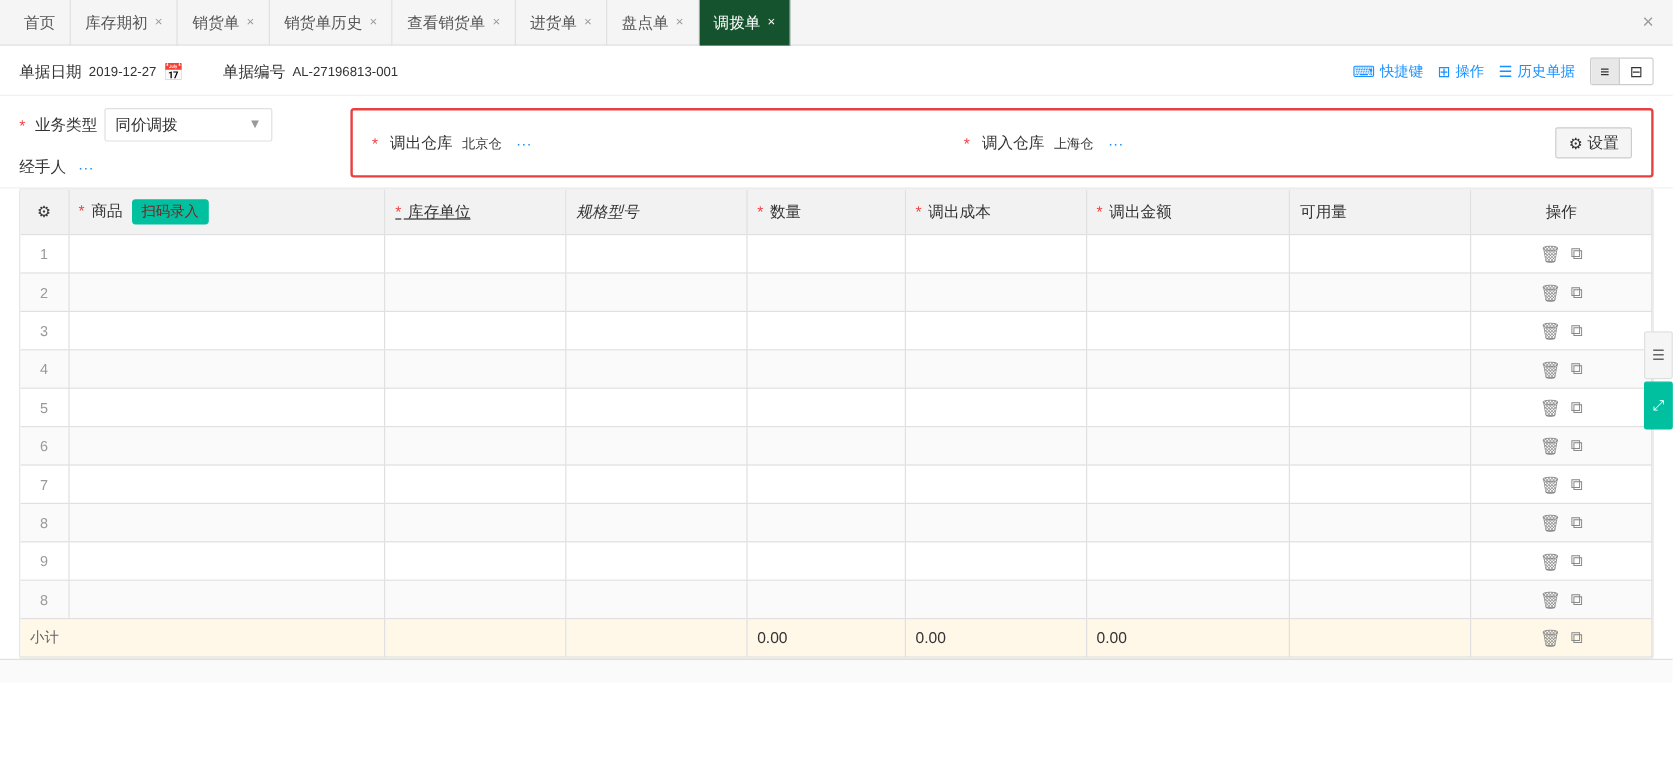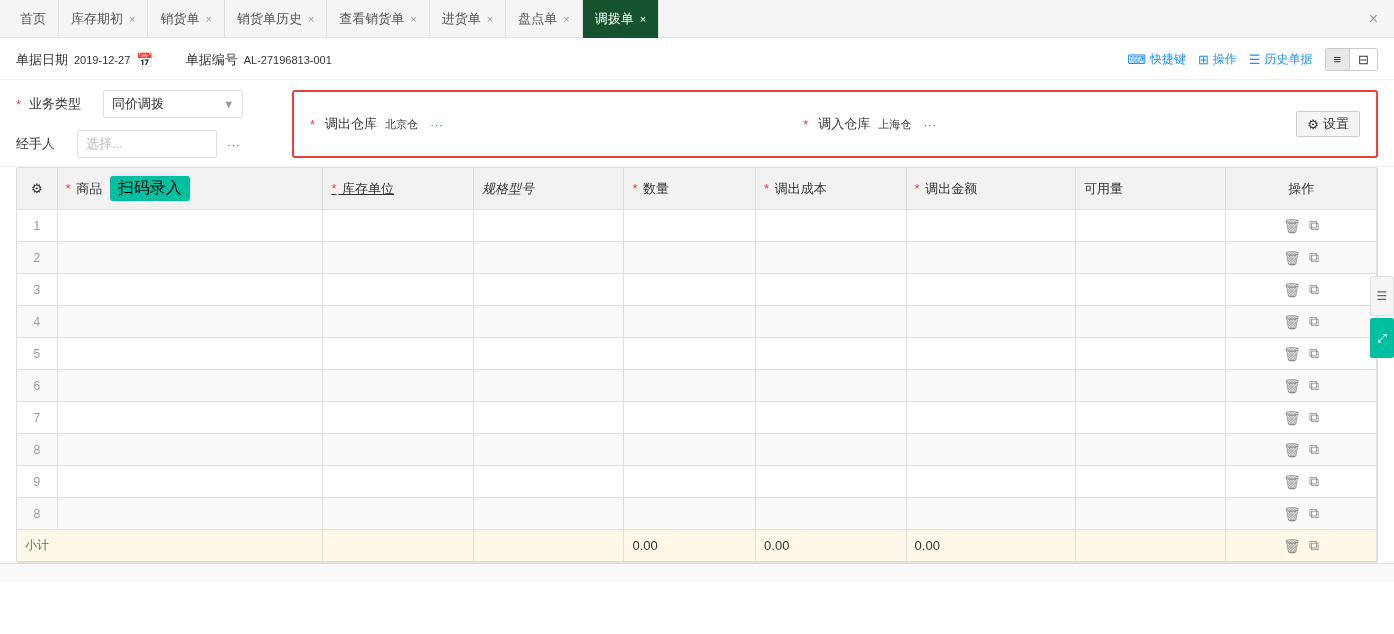--- a/index.html
+++ b/index.html
@@ -91,21 +91,20 @@
     .select-value {
       padding: 4px 8px;
       border: 1px solid #e0e0e0;
       border-radius: 2px;
       background: #fff;
       min-width: 140px;
       cursor: pointer;
       display: flex;
       align-items: center;
       justify-content: space-between;
-      margin-left: 16px;
     }
 
     
     .warehouse-box {
       border: 2px solid #e84040;
       border-radius: 3px;
       display: flex;
       align-items: center;
       padding: 10px 16px;
       gap: 32px;
@@ -178,25 +177,25 @@
     .col-unit { min-width: 80px; text-decoration: underline; }
     .col-spec { min-width: 80px; font-style: italic; }
     .col-qty { min-width: 70px; }
     .col-cost { min-width: 80px; }
     .col-amount { min-width: 90px; }
     .col-available { min-width: 80px; }
     .col-ops { min-width: 80px; text-align: center; }
 
     .scan-btn {
       background: #00c0a0;
-      color: #000000;
+      color: #7f1d1d;
       border: none;
       border-radius: 3px;
       padding: 2px 8px;
-      font-size: 16px;
+      font-size: 12px;
       cursor: pointer;
       margin-left: 4px;
     }
 
     .th-required {
       color: #f04040;
       margin-right: 2px;
     }
 
     .ops-icons {
@@ -349,23 +348,20 @@
     <div class="form-field">
       <span class="field-required">*</span>
       <span class="field-label">业务类型</span>
       <div class="select-value">
         <span>同价调拨</span>
         <span style="color:#999;font-size:11px;">▼</span>
       </div>
     </div>
     <div class="form-field">
       <span class="field-label">经手人</span>
-      <div class="select-value">
-        <span style="color:#bbb;">选择...</span>
-      </div>
       <span class="ellipsis-btn">···</span>
     </div>
   </div>
 
   <div class="warehouse-box">
     <div class="warehouse-field">
       <span class="field-required">*</span>
       <span class="field-label">调出仓库</span>
       <span class="field-value">北京仓</span>
       <span class="ellipsis-btn">···</span>

